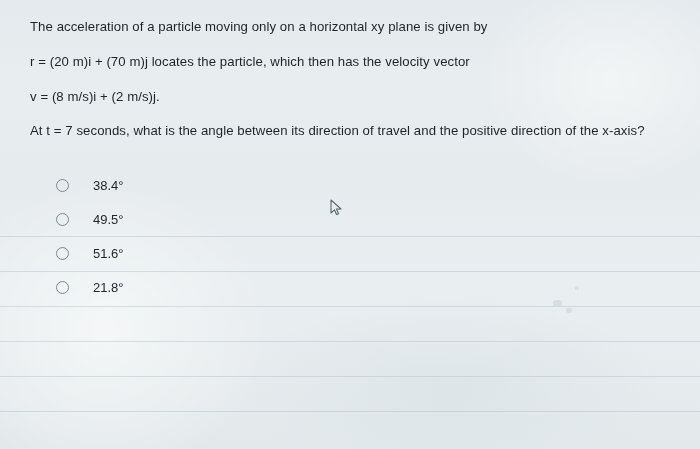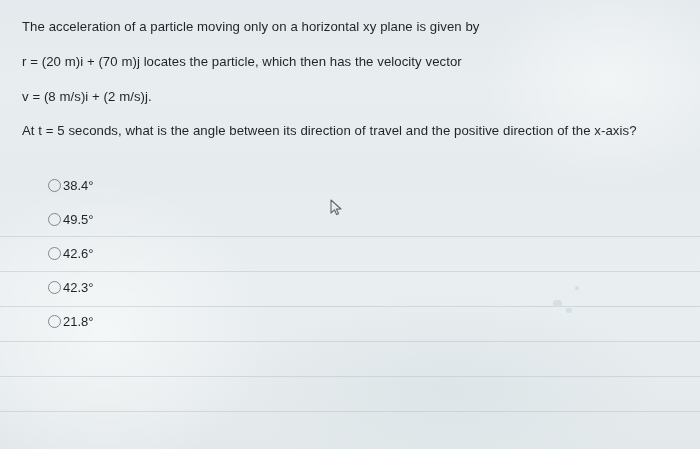--- a/index.html
+++ b/index.html
@@ -45,21 +45,21 @@
   }
   .hline {
     position: absolute;
     left: 0;
     width: 700px;
     height: 1px;
     background: rgba(176,190,197,0.45);
   }
   .content {
     position: relative;
-    padding: 18px 22px 0 22px;
+    padding: 18px 22px 0 30px;
     color: #1d2326;
   }
   .stmt-line {
     font-size: 13.2px;
     line-height: 1.35;
     margin: 0 0 17px 0;
     letter-spacing: 0.005em;
     color: #1e2428;
     white-space: nowrap;
   }
@@ -74,21 +74,21 @@
   }
   .options {
     position: relative;
     margin-top: 28px;
     padding-left: 12px;
   }
   .option {
     display: flex;
     align-items: center;
     height: 34px;
-    gap: 2px;
+    gap: 24px;
   }
   .radio {
     width: 11px;
     height: 11px;
     border: 1px solid #7b8a90;
     border-radius: 50%;
     background: transparent;
     flex: 0 0 auto;
     margin-left: 14px;
   }
@@ -134,43 +134,39 @@
 
   <div class="content">
 
     <p class="stmt-line">The acceleration of a particle moving only on a horizontal xy plane is given by</p>
 
 
     <p class="stmt-line">r = (20 m)i + (70 m)j locates the particle, which then has the velocity vector</p>
 
     <p class="stmt-line">v = (8 m/s)i + (2 m/s)j.</p>
 
-    <p class="stmt-line wrap">At t = 5 seconds, what is the angle between its direction of travel and the positive direction of the x-axis?</p>
+    <p class="stmt-line wrap">At t = 7 seconds, what is the angle between its direction of travel and the positive direction of the x-axis?</p>
 
     <div class="options">
 
       <div class="option">
         <span class="radio"></span>
         <span class="opt-label">38.4°</span>
       </div>
 
       <div class="option">
         <span class="radio"></span>
         <span class="opt-label">49.5°</span>
       </div>
 
       <div class="option">
         <span class="radio"></span>
-        <span class="opt-label">42.6°</span>
+        <span class="opt-label">51.6°</span>
       </div>
 
-      <div class="option">
-        <span class="radio"></span>
-        <span class="opt-label">42.3°</span>
-      </div>
 
       <div class="option">
         <span class="radio"></span>
         <span class="opt-label">21.8°</span>
       </div>
 
     </div>
   </div>
 
   <div class="cursor">

